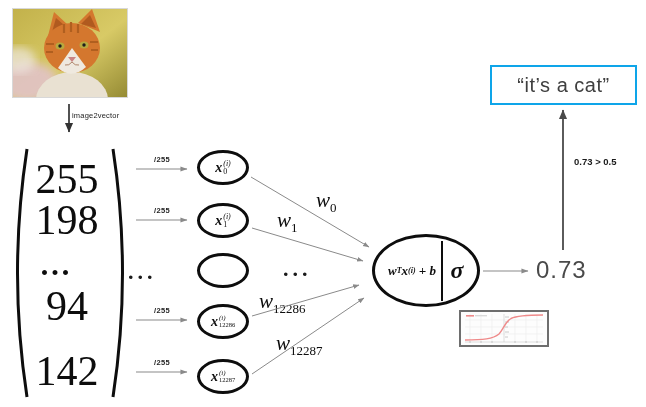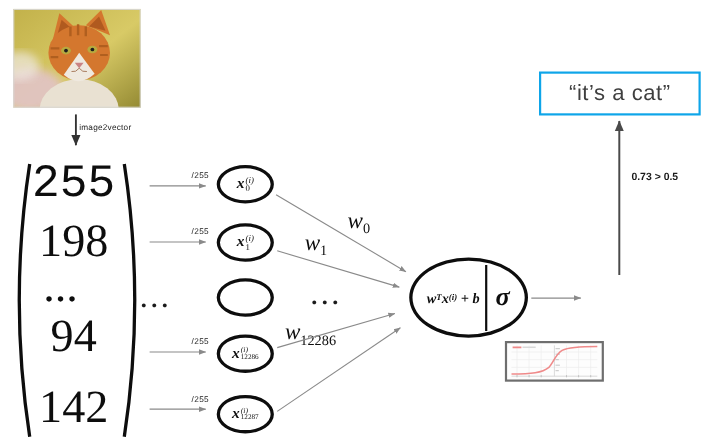--- a/index.html
+++ b/index.html
@@ -8,22 +8,22 @@
     font-family:"Liberation Sans",sans-serif;overflow:hidden;
   }
   
   .vec-val{
     position:absolute;left:28px;width:78px;text-align:center;
     font-family:"Liberation Serif",serif;font-size:42px;line-height:1;
     color:#0d0d0d;white-space:nowrap;
   }
   
   .scale-lbl{
-    position:absolute;width:56px;text-align:right;left:134px;
-    font-size:7.5px;font-weight:normal;color:#222;letter-spacing:.3px;
+    position:absolute;width:56px;text-align:center;left:134px;
+    font-size:7.5px;font-weight:bold;color:#222;letter-spacing:.3px;
   }
   
   .node{
     position:absolute;left:197px;width:46px;height:29px;
     border:3px solid #0d0d0d;border-radius:50%;background:#fff;
     display:flex;align-items:center;justify-content:center;z-index:2;
   }
   .xbase{
     font-family:"Liberation Serif",serif;font-style:italic;font-weight:bold;
     font-size:14px;color:#0d0d0d;line-height:1;
@@ -124,21 +124,21 @@
     <circle cx="48" cy="38" r="1.7" fill="#1e1e1e"></circle>
     <circle cx="72" cy="37" r="1.7" fill="#1e1e1e"></circle>
     <path d="M56,49 L64,49 L60,54 Z" fill="#c98383"></path>
     <path d="M60,54 q-3,4 -7,3 M60,54 q3,4 7,3" stroke="#a87b5e" stroke-width="0.9" fill="none"></path>
     <rect x="0.5" y="0.5" width="115" height="89" fill="none" stroke="#d8d8d8"></rect>
   </svg>
 
   <div id="image2vector-label">image2vector</div>
 
   <div>
-    <div class="vec-val" style="top:146px;font-family:Liberation Mono, monospace;">255</div>
+    <div class="vec-val" style="top:158px;">255</div>
     <div class="vec-val" style="top:199px;">198</div>
     <div class="vec-val" style="top:240px;left:16px;">...</div>
     <div class="vec-val" style="top:285px;">94</div>
     <div class="vec-val" style="top:350px;text-align:center;">142</div>
   </div>
 
   <div class="scale-lbl" style="top:155px;">/255</div>
   <div class="scale-lbl" style="top:206px;">/255</div>
   <div class="scale-lbl" style="top:306px;">/255</div>
   <div class="scale-lbl" style="top:358px;">/255</div>
@@ -172,28 +172,30 @@
     <span class="xbase">x</span>
       <span class="ss">
         <span class="sup">(i)</span>
         <span class="sub">12287</span>
       </span>
   </div>
 
   <div class="wlabel" style="left:316px;top:190px;"><span>w</span><sub>0</sub></div>
   <div class="wlabel" style="left:277px;top:210px;"><span>w</span><sub>1</sub></div>
   <div class="wlabel" style="left:259px;top:291px;"><span>w</span><sub>12286</sub></div>
+  <div class="wlabel" style="left:276px;top:333px;"><span>w</span><sub>12287</sub></div>
 
   <div id="neuron">
     <div id="neuron-formula">
       <span>w</span><sup>T</sup><span>x</span><sup>(i)</sup>&nbsp;<span>+ b</span>
     </div>
     <div id="neuron-sigma">σ</div>
   </div>
 
+  <div id="output-value">0.73</div>
 
   <div id="threshold-label">0.73 &gt; 0.5</div>
 
   <div id="result-box">
     <span>“it’s a cat”</span>
   </div>
 
   <div id="sigmoid-thumb">
     <svg width="86" height="33" viewBox="0 0 86 33">
       <g stroke="#ececec" stroke-width="0.6">

